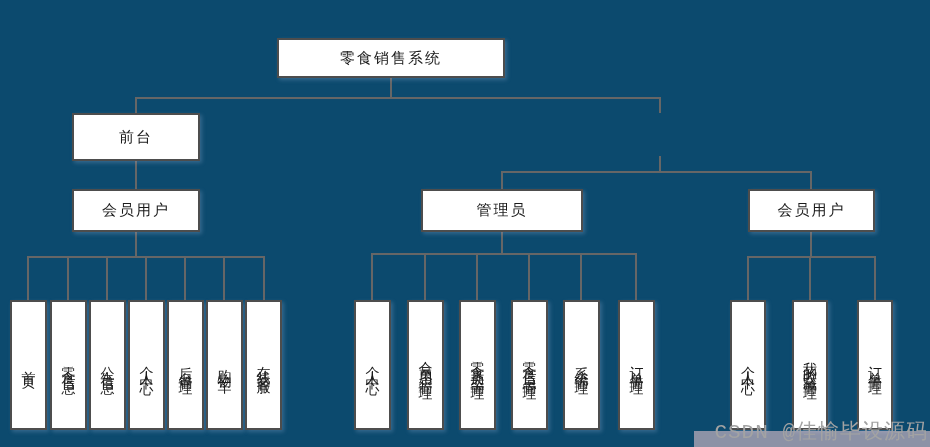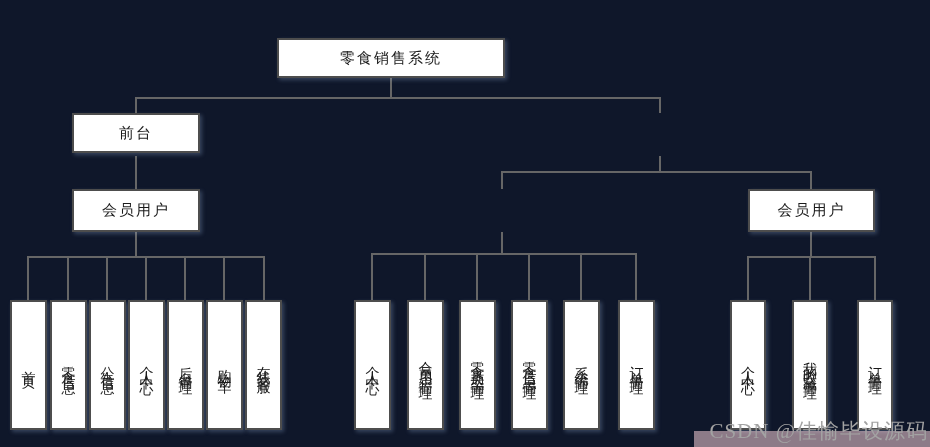--- a/index.html
+++ b/index.html
@@ -3,21 +3,21 @@
 <meta charset="utf-8">
 <style>
   * { margin: 0; padding: 0; box-sizing: border-box; }
   html, body { width: 930px; height: 447px; background: #ffffff; overflow: hidden; }
   body { font-family: "Liberation Serif", serif; }
 
   .canvas {
     position: relative;
     width: 930px;
     height: 447px;
-    background: #0f172a;
+    background: #0c4a6e;
   }
 
   .node {
     position: absolute;
     background: #ffffff;
     border: 2px solid #4d4d4d;
     box-shadow: 2px 2px 4px rgba(150, 175, 215, 0.30);
     display: flex;
     align-items: center;
     justify-content: center;
@@ -61,21 +61,21 @@
   }
 
   .watermark {
     position: absolute;
     right: 2px;
     top: 417px;
     font-size: 21px;
     color: #a3a3a3;
     letter-spacing: 1px;
     z-index: 5;
-    font-family: Liberation Serif, serif;
+    font-family: Liberation Mono, monospace;
     white-space: nowrap;
   }
 </style>
 </head>
 <body>
 
 <div class="canvas">
 
   <div class="line v" style="left:390px; top:78px;  height:20px;"></div>
 
@@ -110,23 +110,24 @@
   <div class="line v" style="left:635px; top:253px; height:47px;"></div>
 
   <div class="line v" style="left:810px; top:232px; height:26px;"></div>
   <div class="line h" style="left:747px; top:256px; width:129px;"></div>
   <div class="line v" style="left:747px; top:256px; height:44px;"></div>
   <div class="line v" style="left:809px; top:256px; height:44px;"></div>
   <div class="line v" style="left:874px; top:256px; height:44px;"></div>
 
   <div class="node h-box" style="left:277px; top:38px; width:228px; height:40px;">零食销售系统</div>
 
-  <div class="node h-box" style="left:72px; top:113px; width:128px; height:40px;">前台</div>
+  <div class="node h-box" style="left:72px; top:113px; width:128px; height:48px;">前台</div>
 
   <div class="node h-box" style="left:72px; top:189px; width:128px; height:43px;">会员用户</div>
+  <div class="node h-box" style="left:421px; top:189px; width:162px; height:43px;">管理员</div>
   <div class="node h-box" style="left:748px; top:189px; width:127px; height:43px;">会员用户</div>
 
   <div class="node v-box" style="left:10px;">首页</div>
   <div class="node v-box" style="left:50px;">零食信息</div>
   <div class="node v-box" style="left:89px;">公告信息</div>
   <div class="node v-box" style="left:128px;">个人中心</div>
   <div class="node v-box" style="left:167px;">后台管理</div>
   <div class="node v-box" style="left:206px;">购物车</div>
   <div class="node v-box" style="left:245px;">在线客服</div>
 

